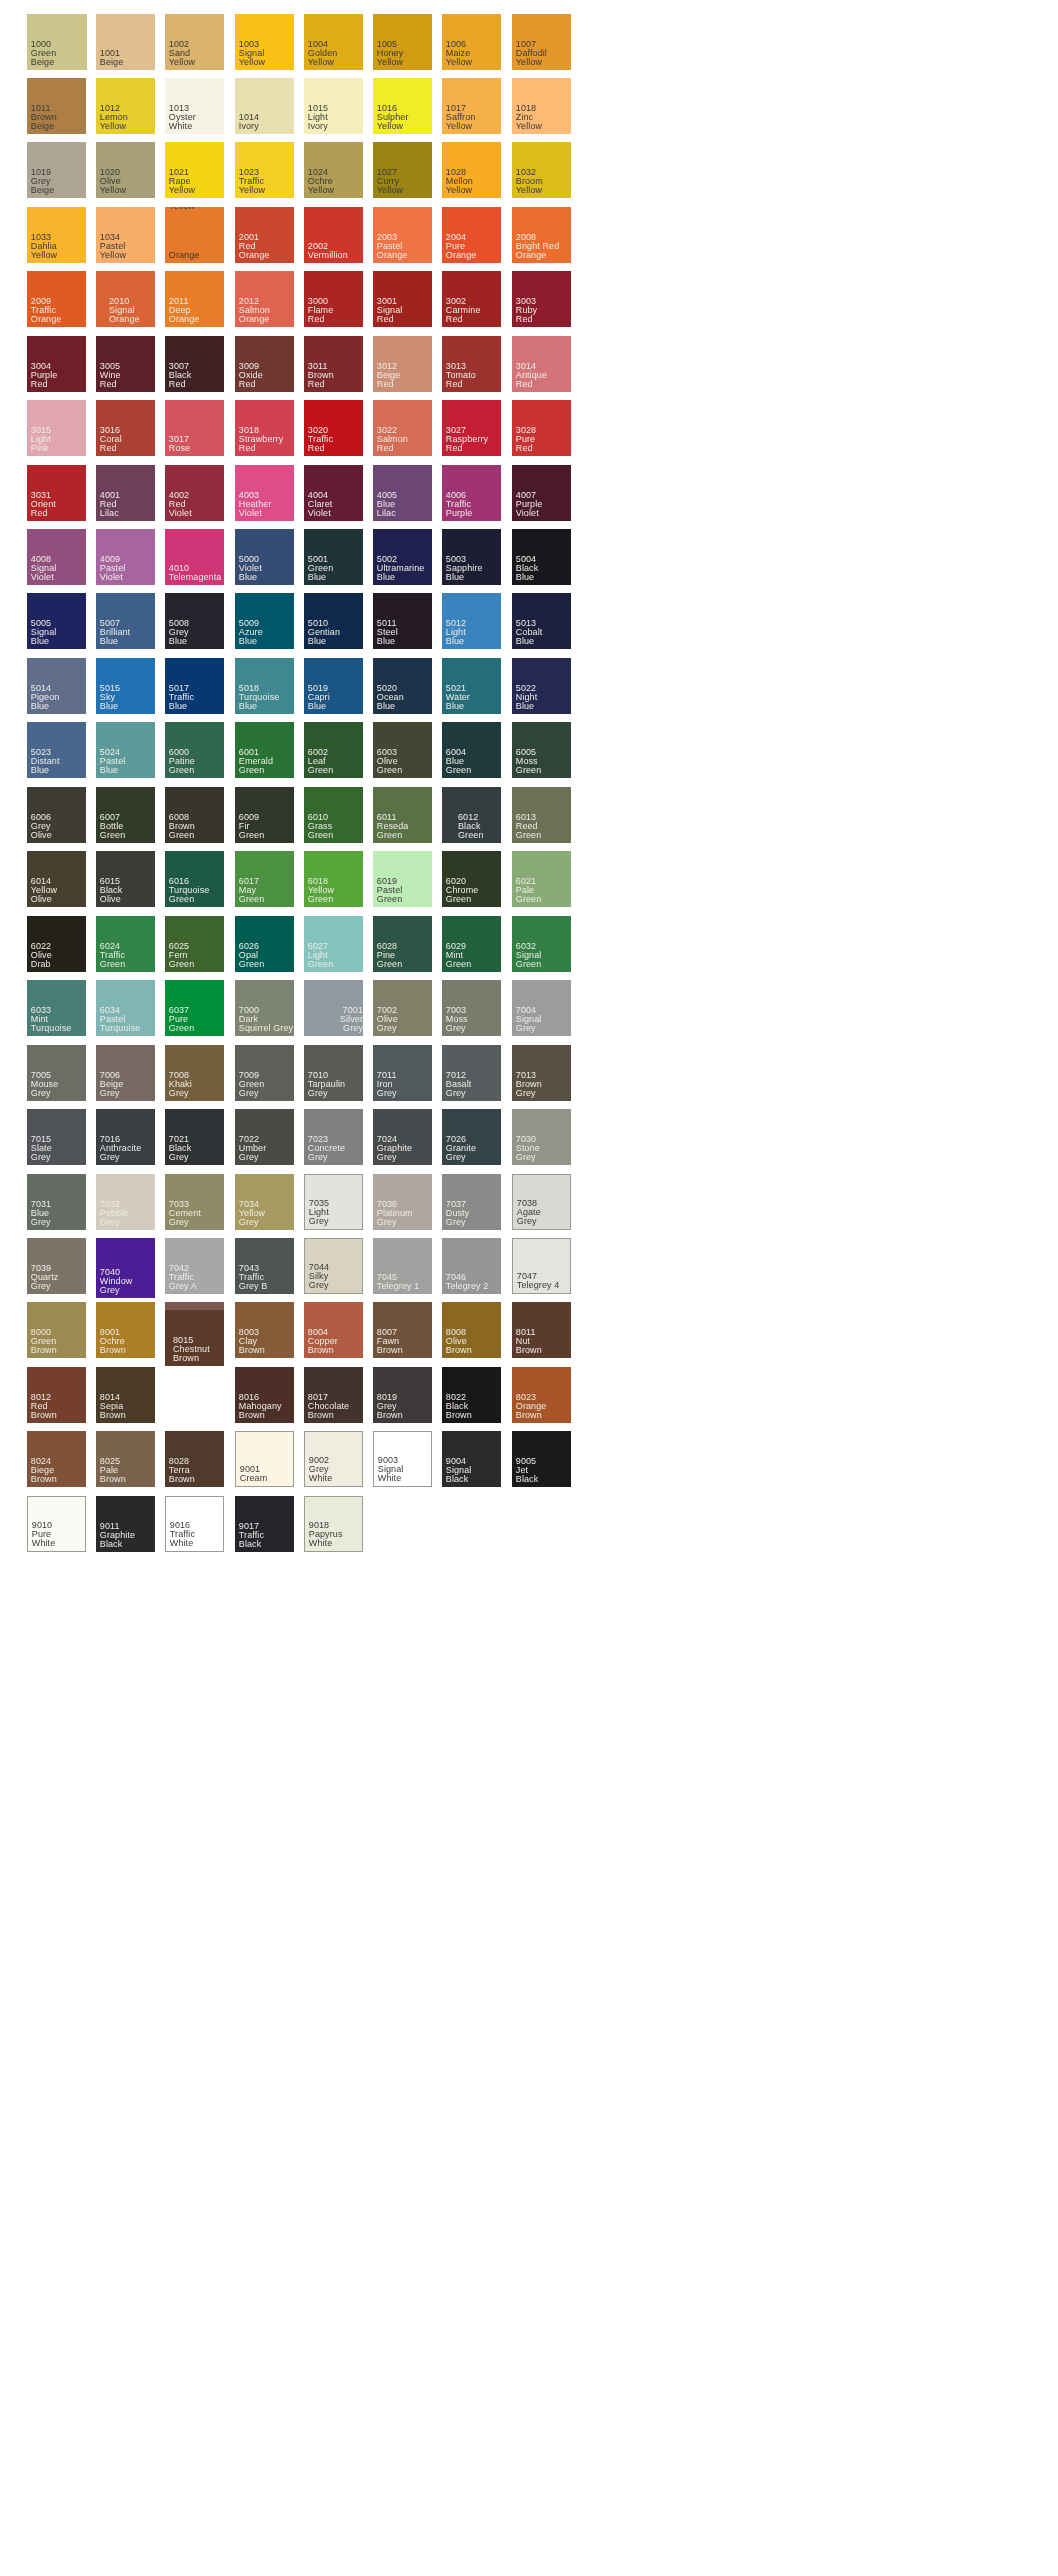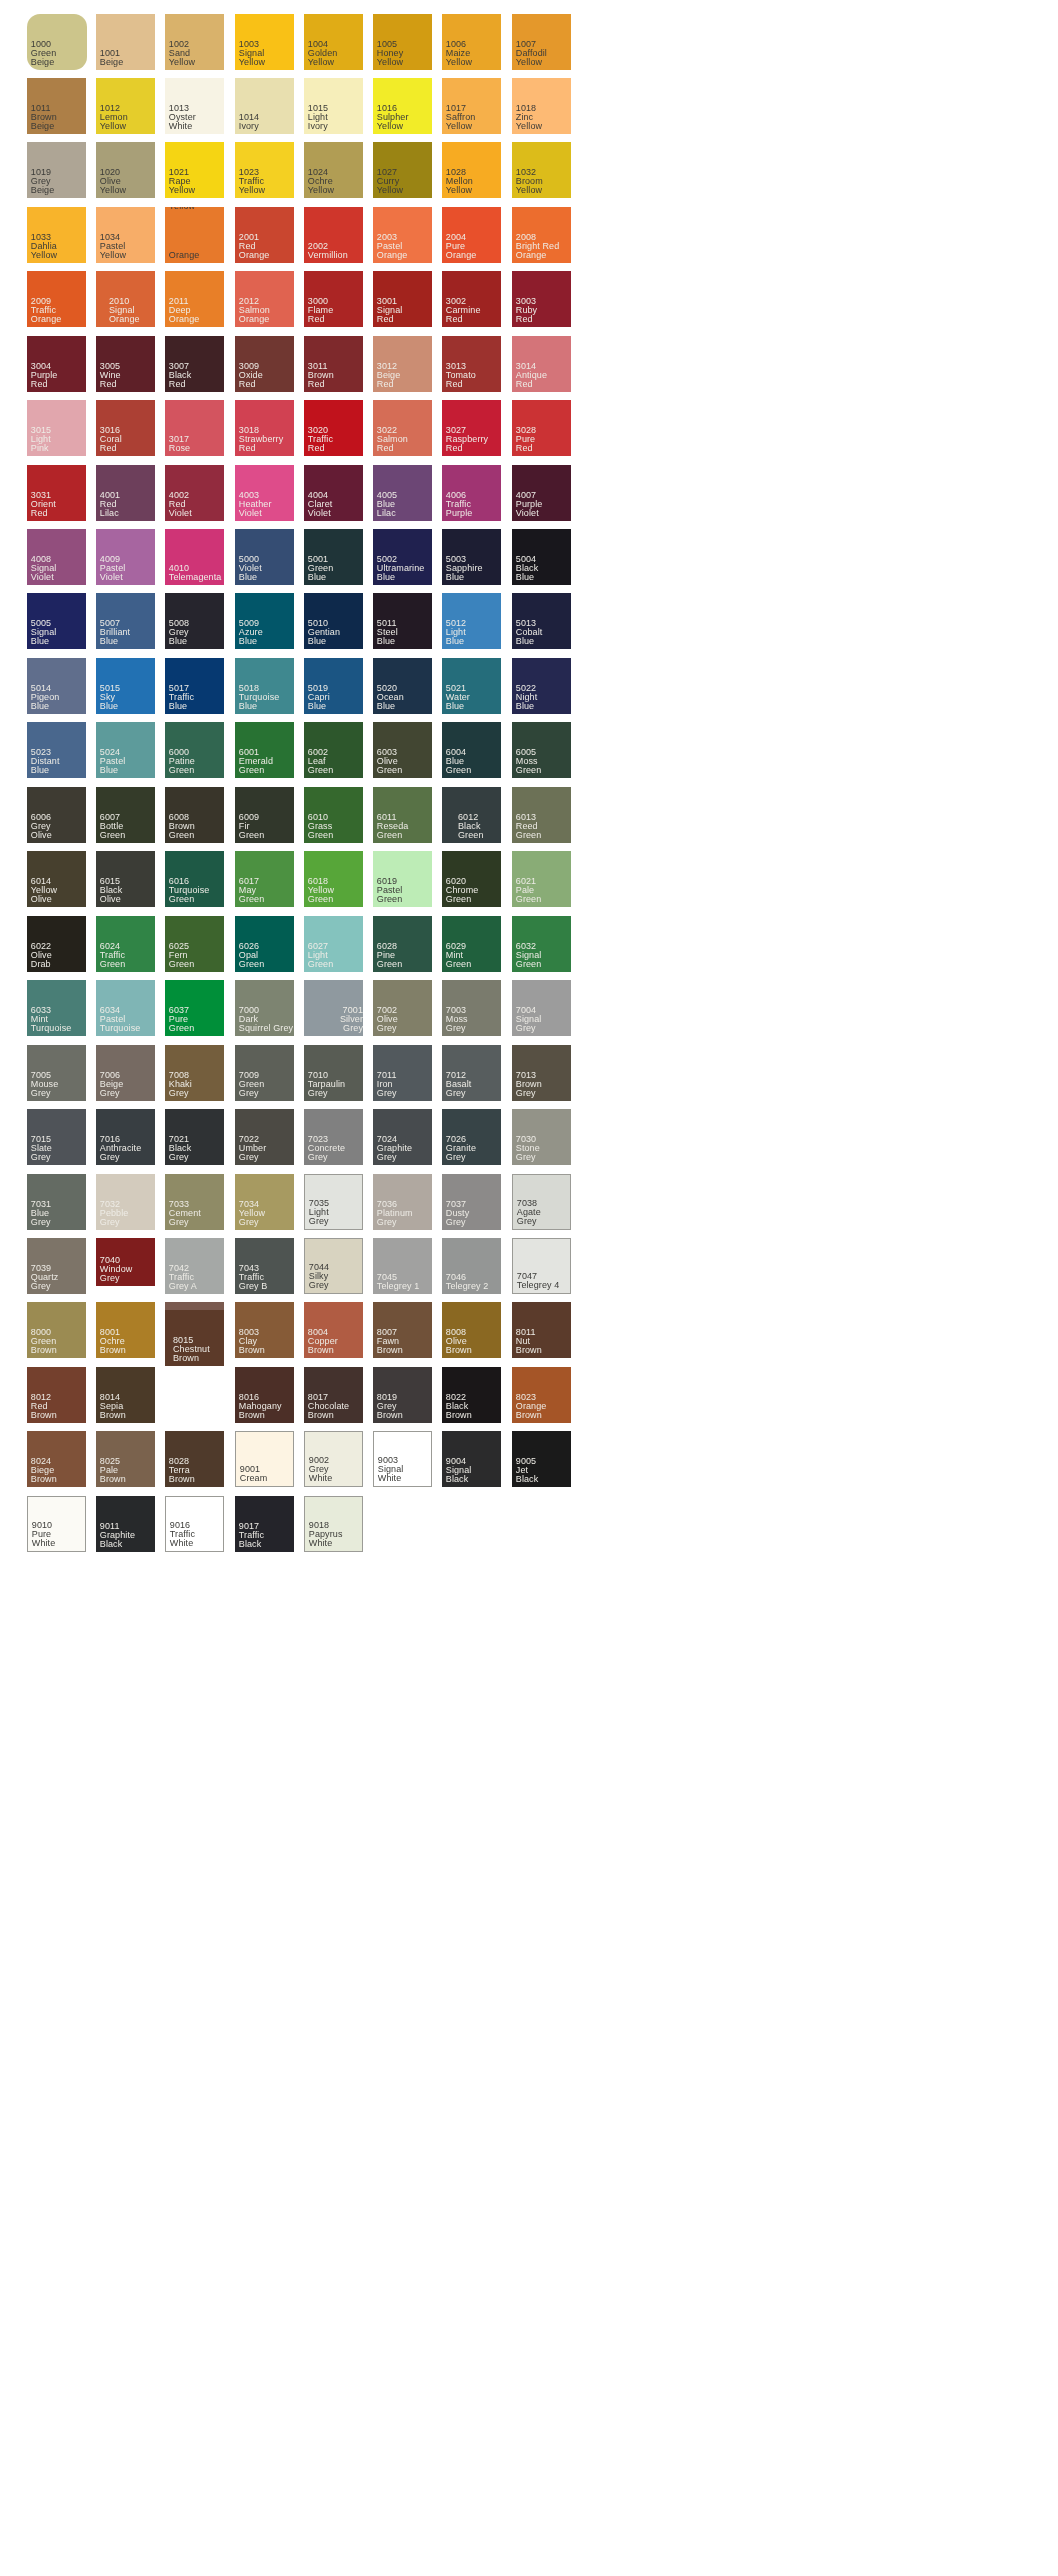--- a/index.html
+++ b/index.html
@@ -43,21 +43,21 @@
   }
   .swatch.dark-text .code,
   .swatch.dark-text .nm{ color:#3b3b38; }
   .swatch.light-text .code,
   .swatch.light-text .nm{ color:#eeece6; }
 </style>
 </head>
 <body>
 
 <div id="chart" style="background: rgb(255, 255, 255);">
-    <div class="swatch dark-text" style="left: 27px; top: 13.5px; width: 60px; height: 56px; background: rgb(204, 197, 139); border-radius: 13px;">
+    <div class="swatch dark-text" style="left: 27px; top: 13.5px; width: 60px; height: 56px; background: rgb(204, 197, 139);">
       <span class="code">1000</span>
       <span class="nm">Green</span>
       <span class="nm">Beige</span>
     </div>
     <div class="swatch dark-text" style="left: 96px; top: 13.5px; width: 59px; height: 56px; background: rgb(224, 191, 143);">
       <span class="code">1001</span>
       <span class="nm">Beige</span>
     </div>
     <div class="swatch dark-text" style="left: 165px; top: 13.5px; width: 59px; height: 56px; background: rgb(217, 178, 107);">
       <span class="code">1002</span>
@@ -803,21 +803,21 @@
     <div class="swatch dark-text bordered" style="left: 512px; top: 1174px; width: 59px; height: 56px; background: rgb(215, 217, 211); border-color: rgb(155, 155, 150);">
       <span class="code">7038</span>
       <span class="nm">Agate</span>
       <span class="nm">Grey</span>
     </div>
     <div class="swatch light-text" style="left: 27px; top: 1238px; width: 59px; height: 56px; background: rgb(125, 116, 104);">
       <span class="code">7039</span>
       <span class="nm">Quartz</span>
       <span class="nm">Grey</span>
     </div>
-    <div class="swatch light-text" style="left: 96px; top: 1238px; width: 59px; height: 48px; background: #7f1d1d;">
+    <div class="swatch light-text" style="left: 96px; top: 1238px; width: 59px; height: 60px; background: #4c1d95;">
       <span class="code">7040</span>
       <span class="nm">Window</span>
       <span class="nm">Grey</span>
     </div>
     <div class="swatch light-text" style="left: 165px; top: 1238px; width: 59px; height: 56px; background: rgb(165, 168, 166);">
       <span class="code">7042</span>
       <span class="nm">Traffic</span>
       <span class="nm">Grey A</span>
     </div>
     <div class="swatch light-text" style="left: 235px; top: 1238px; width: 59px; height: 56px; background: rgb(78, 84, 81);">

